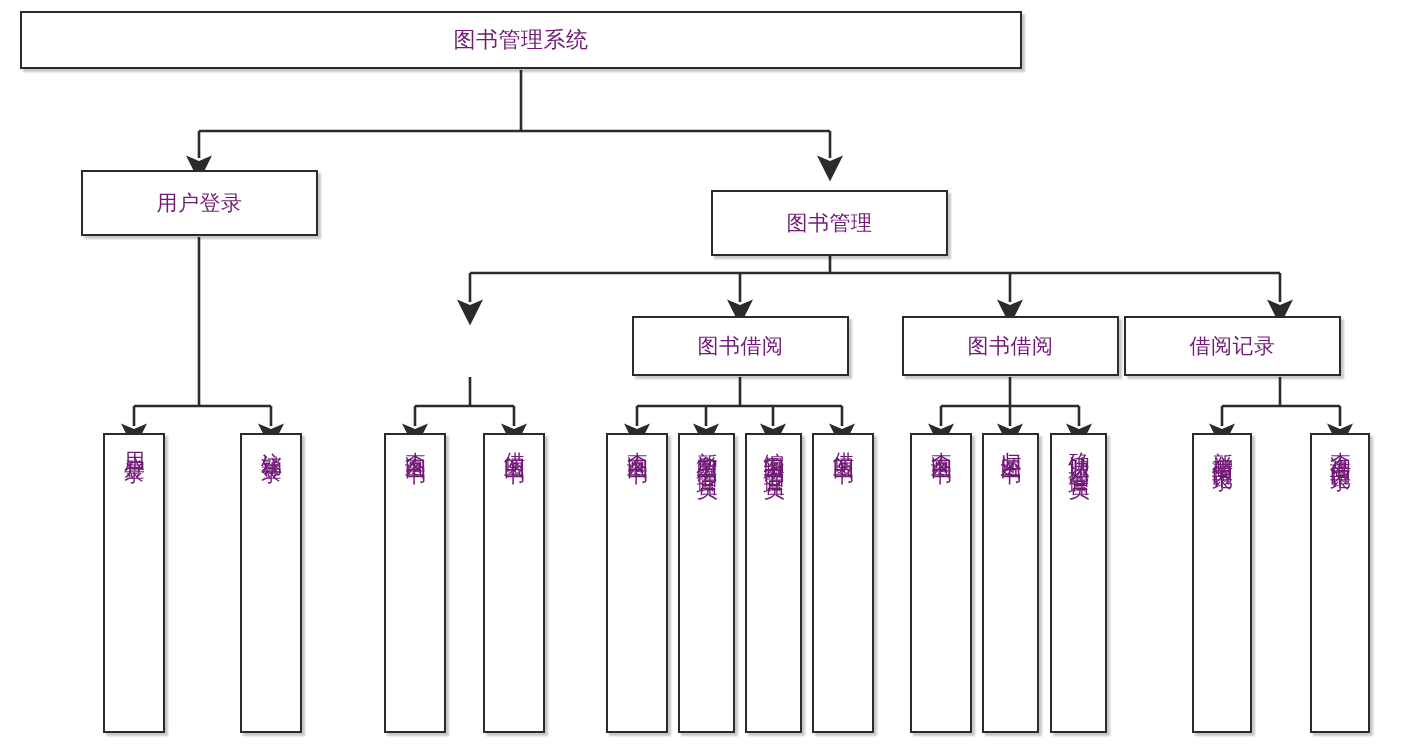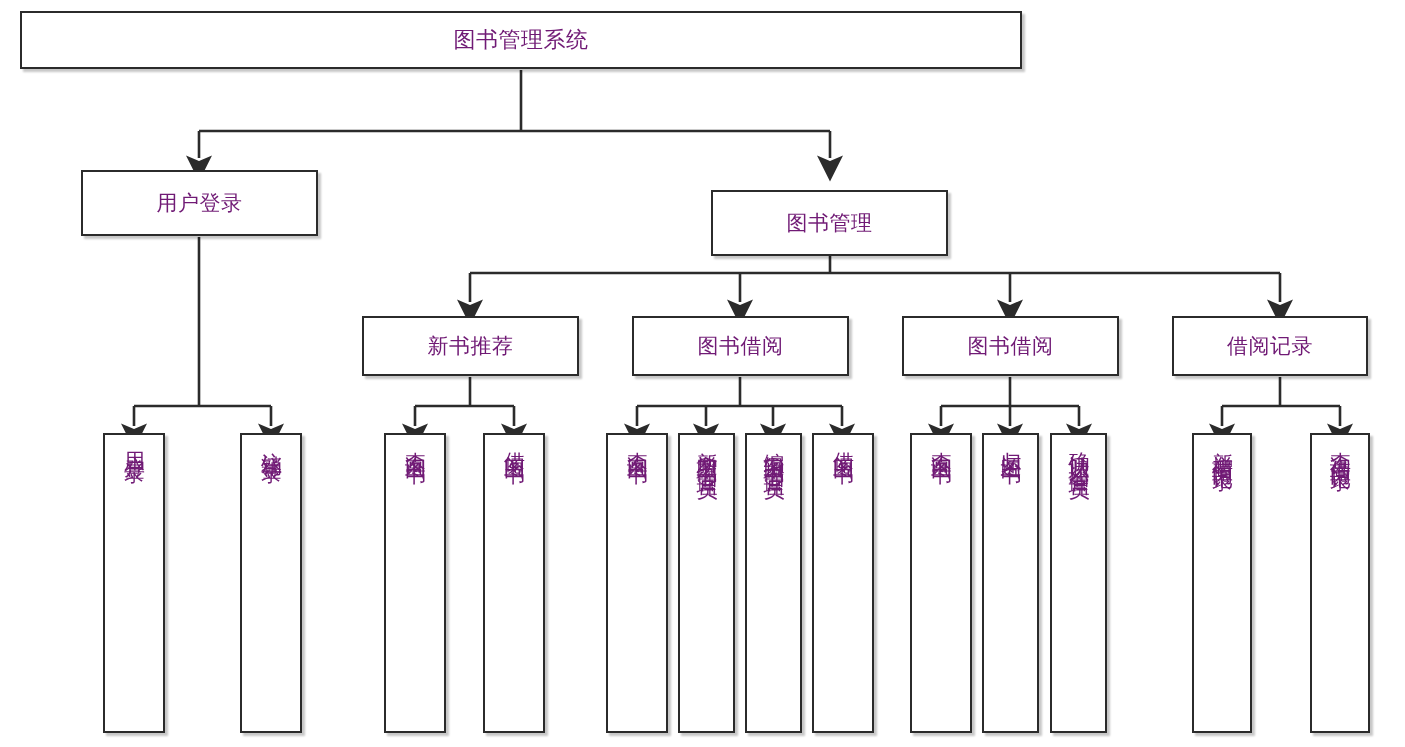--- a/index.html
+++ b/index.html
@@ -127,30 +127,27 @@
     <span class="label">图书管理系统</span>
   </div>
 
   <div class="node" style="left:81px; top:170px; width:237px; height:66px;">
     <span class="label">用户登录</span>
   </div>
   <div class="node" style="left:711px; top:170px; width:237px; height:66px;margin-top:20px;">
     <span class="label">图书管理</span>
   </div>
 
-  <div class="node" style="left:362px; top:316px; width:217px; height:60px;">
-    <span class="label">新书推荐</span>
-  </div>
   <div class="node" style="left:632px; top:316px; width:217px; height:60px;">
     <span class="label">图书借阅</span>
   </div>
   <div class="node" style="left:902px; top:316px; width:217px; height:60px;">
     <span class="label">图书借阅</span>
   </div>
-  <div class="node" style="left:1172px; top:316px; width:196px; height:60px;justify-content:center;">
+  <div class="node" style="left:1124px; top:316px; width:217px; height:60px;justify-content:center;">
     <span class="label">借阅记录</span>
   </div>
 
   <div class="node vertical" style="left:103px; top:433px; width:62px; height:300px;">
     <span class="label">用户登录</span>
   </div>
   <div class="node vertical" style="left:240px; top:433px; width:62px; height:300px;">
     <span class="label">注销登录</span>
   </div>
 

